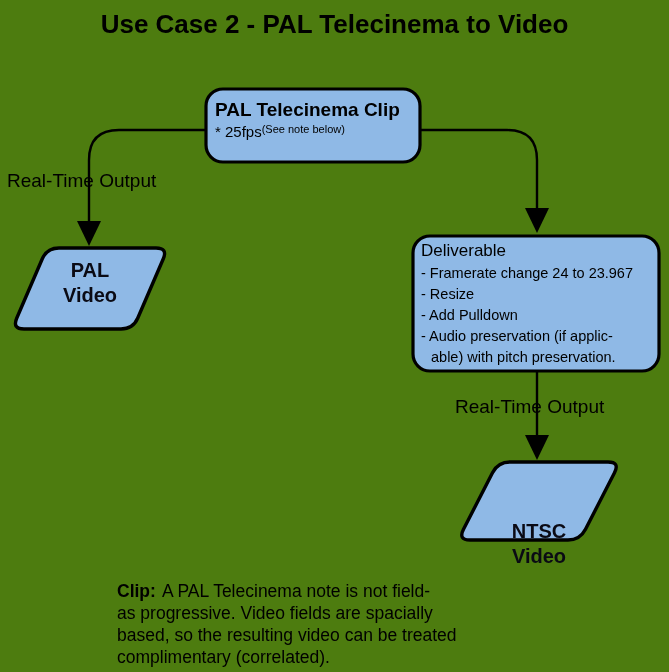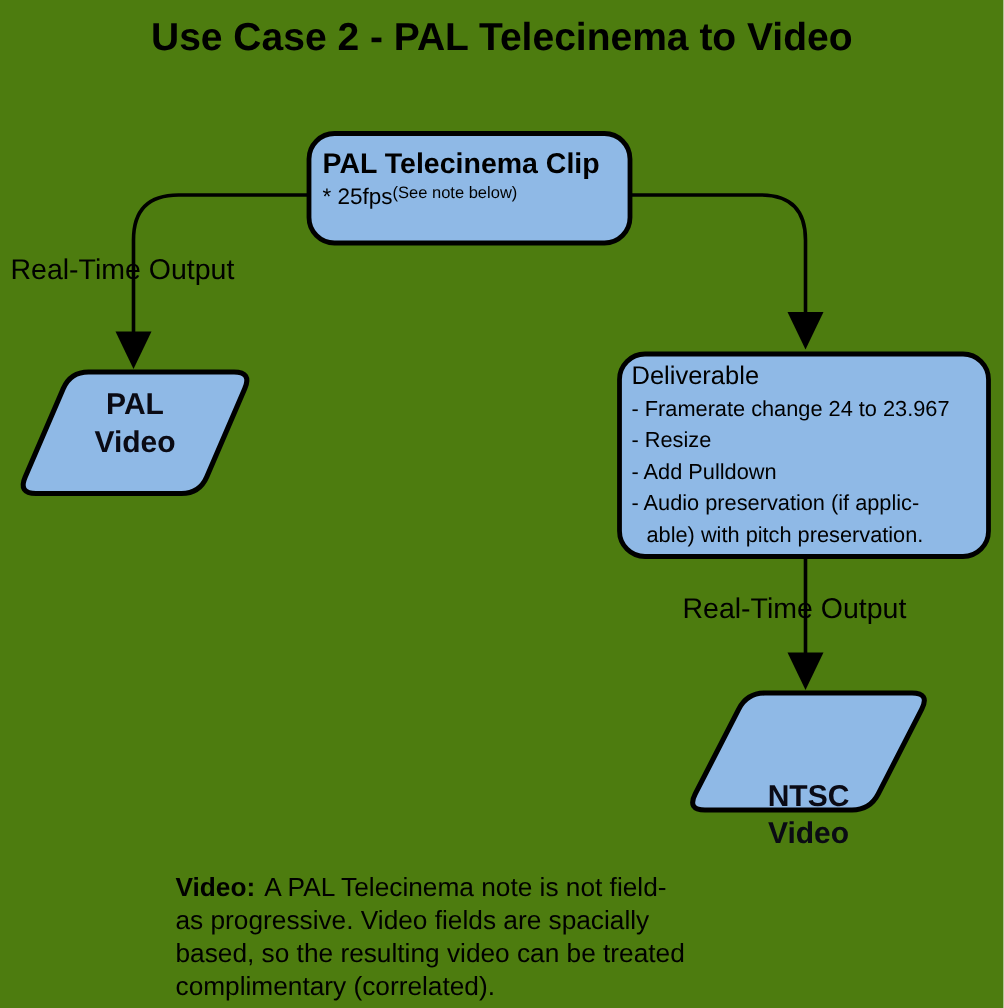--- a/index.html
+++ b/index.html
@@ -85,19 +85,19 @@
   </div>
 
   <div class="abs edge-label label-right">Real-Time Output</div>
 
   <div class="abs para-text ntsc-text">
     <div>NTSC</div>
     <div>Video</div>
   </div>
 
   <div class="abs note">
-    <div><span class="note-label">Video:</span><span>A PAL Telecinema note is not field-</span></div>
+    <div><span class="note-label">Clip:</span><span>A PAL Telecinema note is not field-</span></div>
     <div>as progressive. Video fields are spacially</div>
     <div>based, so the resulting video can be treated</div>
     <div>complimentary (correlated).</div>
   </div>
 
 </div>
 
 </body></html>

